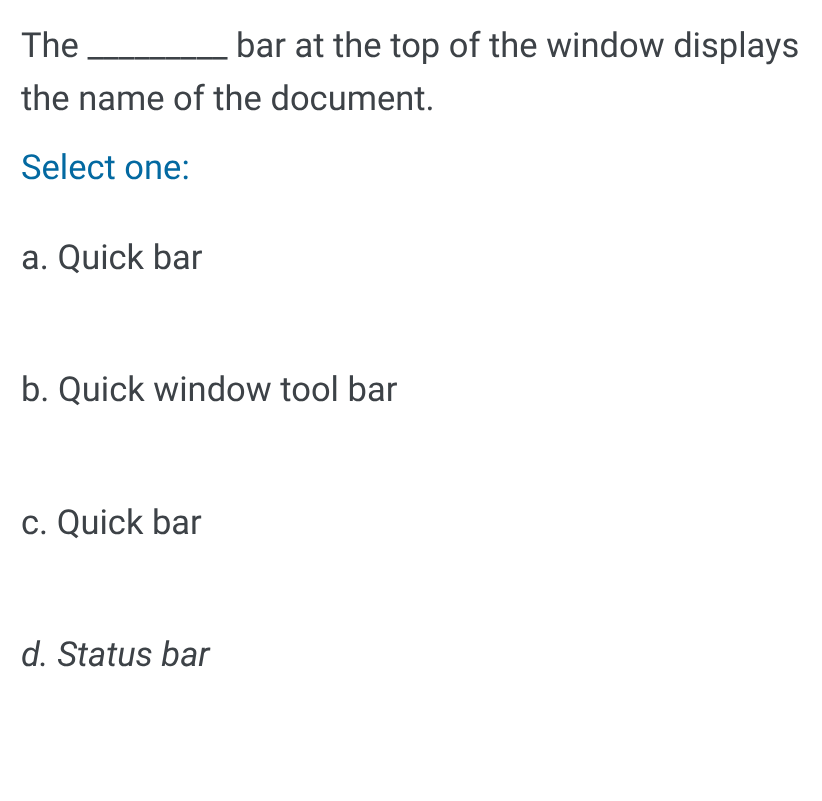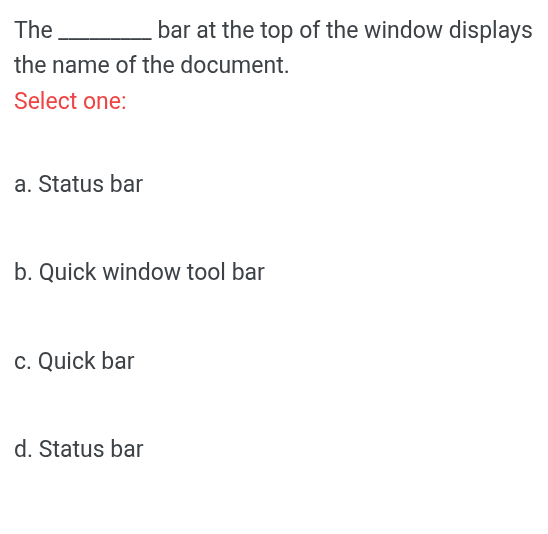--- a/index.html
+++ b/index.html
@@ -12,36 +12,37 @@
       background: #ffffff;
       color: #3d4247;
       padding: 14px 14px;
       width: 548px;
       font-size: 23px;
       line-height: 1.5;
       font-weight: 400;
     }
     .question-text {
       color: #3d4247;
-      margin-bottom: 2px;
+      margin-bottom: 12px;
     }
     .select-one {
-      color: #ef4444;
-      margin-bottom: 48px;
+      color: #0369a1;
+      margin-bottom: 25px;
     }
     .option {
       color: #3d4247;
       margin-bottom: 54px;
     }
     .option:last-child {
       margin-bottom: 0;
+      font-style: italic;
     }
   </style>
 </head>
 <body>
 
 <div class="question-text">The _________ bar at the top of the window displays the name of the document.</div>
 <div class="select-one">Select one:</div>
 
-<div class="option">a. Status bar</div>
+<div class="option">a. Quick bar</div>
 <div class="option">b. Quick window tool bar</div>
 <div class="option">c. Quick bar</div>
 <div class="option">d. Status bar</div>
 
 </body></html>

